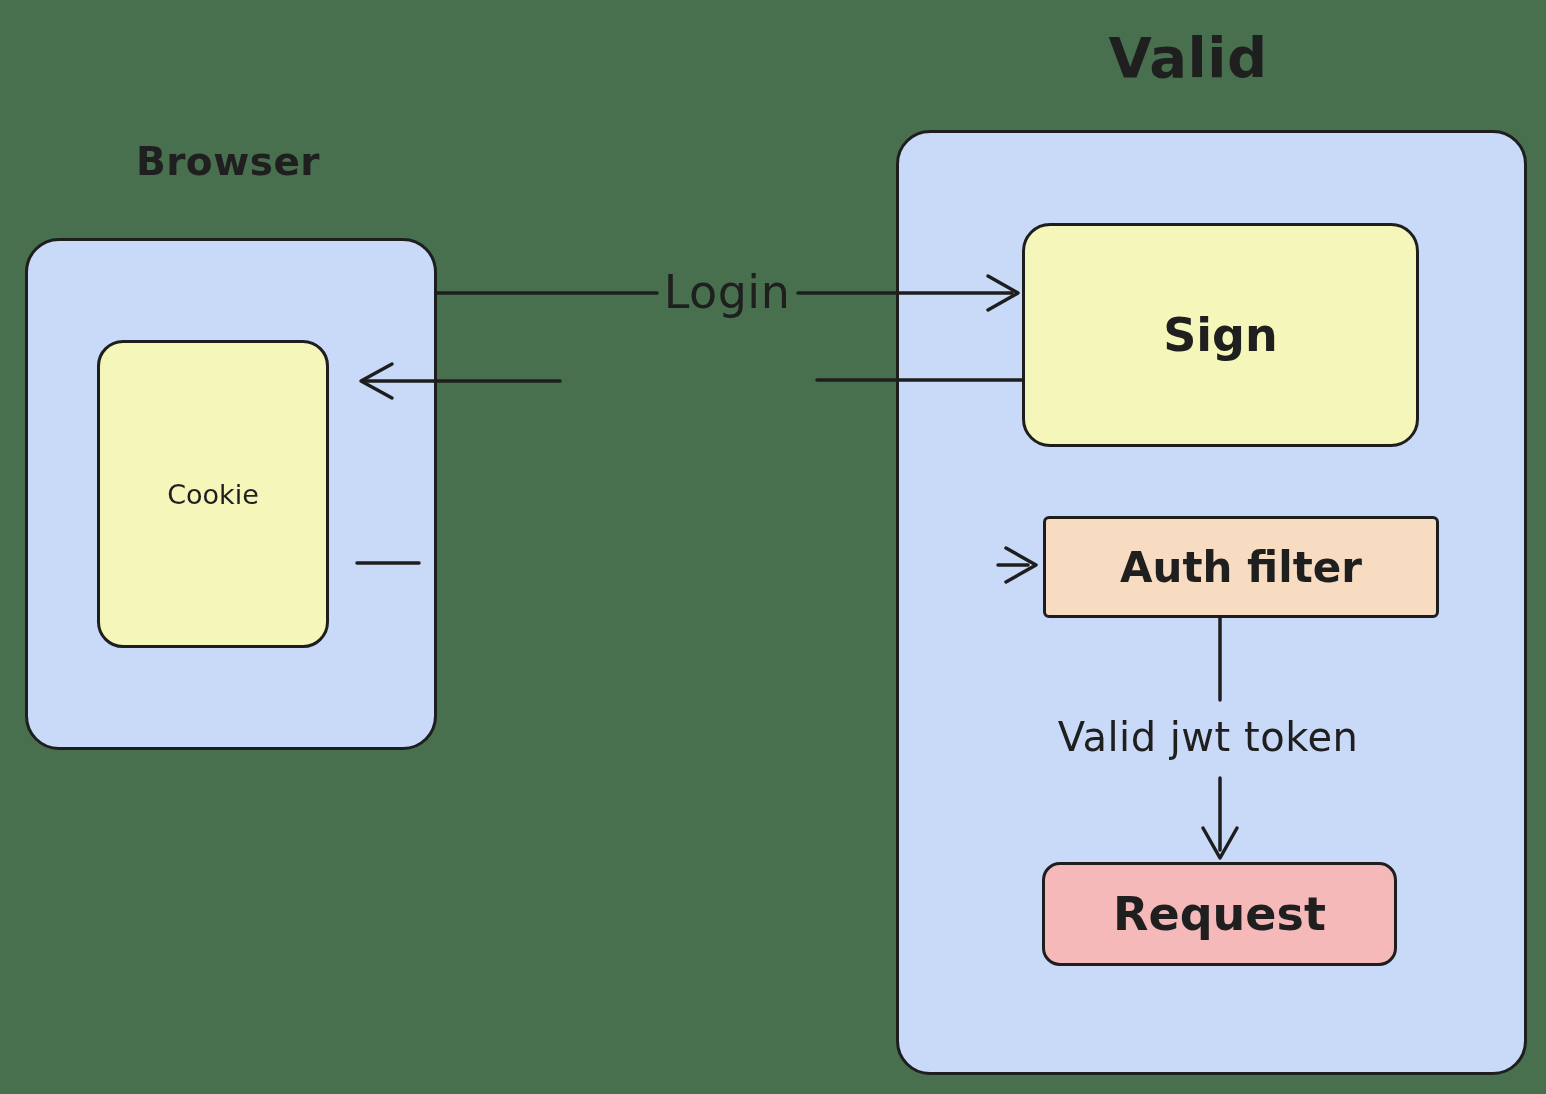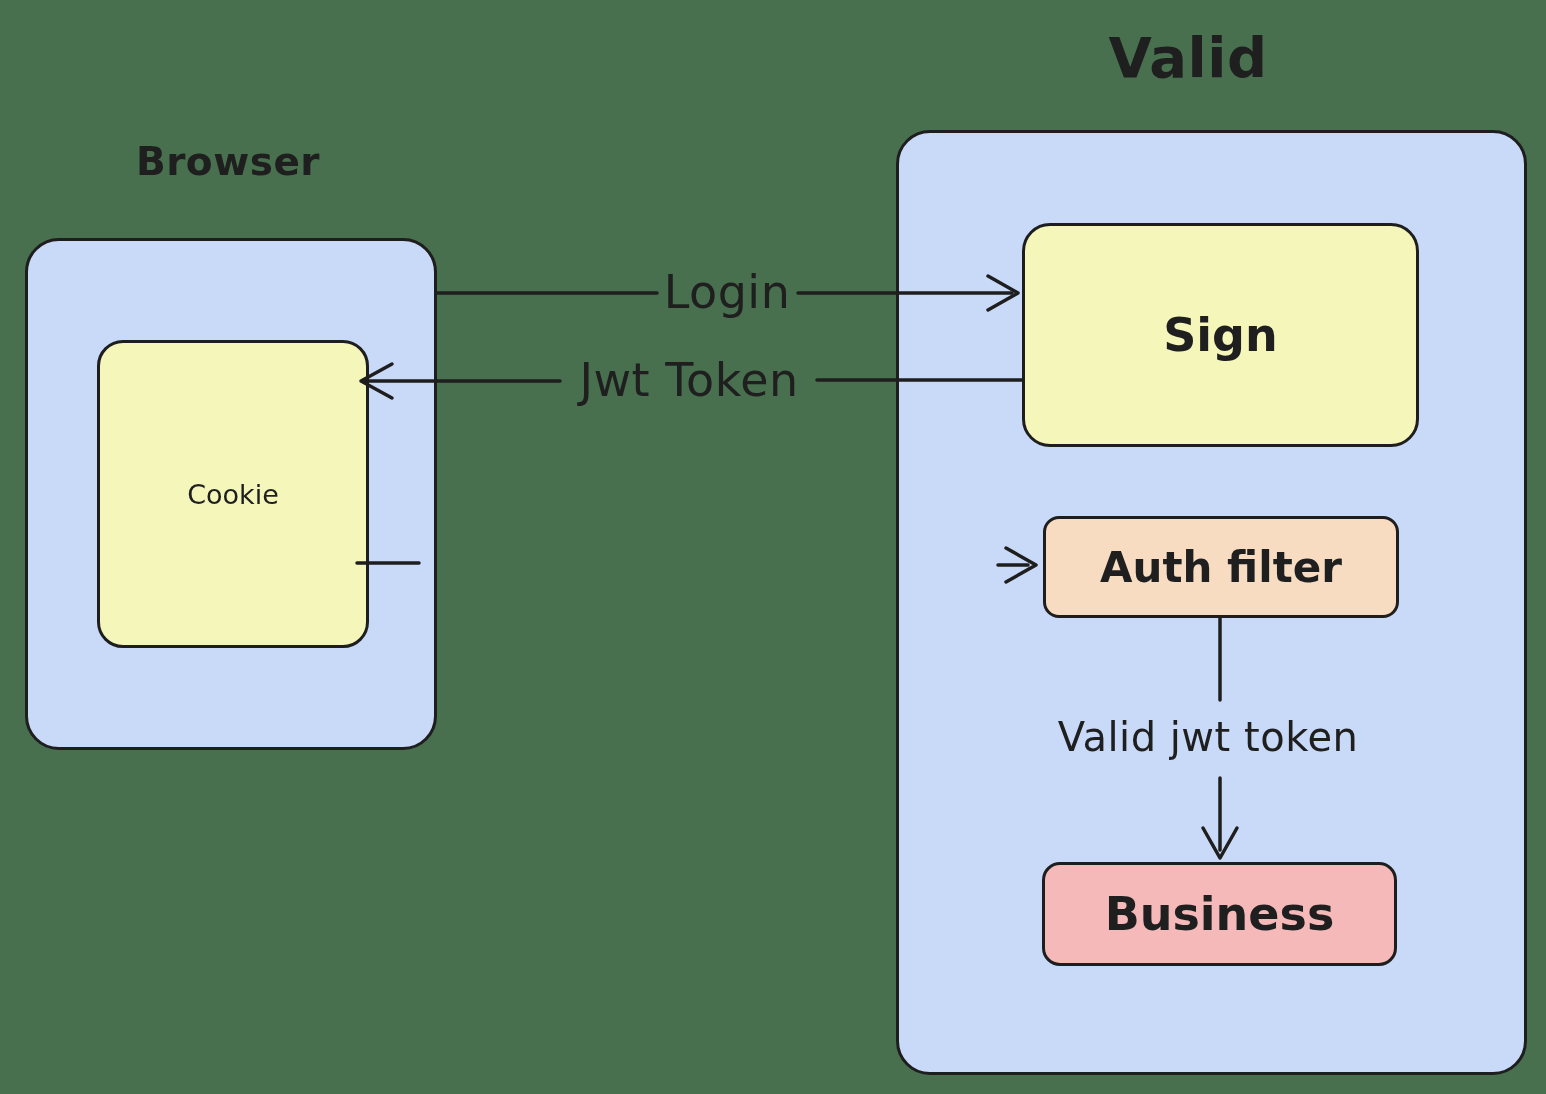--- a/index.html
+++ b/index.html
@@ -39,35 +39,35 @@
     left: 25px; top: 238px; width: 412px; height: 512px;
     background: var(--container-fill, #C9DAF8);
     border-radius: 34px;
   }
   .server-box {
     left: 896px; top: 130px; width: 631px; height: 945px;
     background: var(--container-fill, #C9DAF8);
     border-radius: 34px;
   }
   .cookie-box {
-    left: 97px; top: 340px; width: 272px; height: 308px;
+    left: 97px; top: 340px; width: 232px; height: 308px;
     background: var(--node-yellow, #F5F6BA);
     border-radius: 26px; border-width: 3px;
   }
   .cookie-box span { font-size: 27px; font-weight: 500; }
   .sign-box {
     left: 1022px; top: 223px; width: 397px; height: 224px;
     background: var(--node-yellow, #F5F6BA);
     border-radius: 28px; border-width: 3px;
   }
   .sign-box span { font-size: 46px; }
   .auth-box {
-    left: 1043px; top: 516px; width: 356px; height: 102px;
+    left: 1043px; top: 516px; width: 396px; height: 102px;
     background: var(--node-peach, #F8DCC2);
-    border-radius: 16px; border-width: 3px;
+    border-radius: 6px; border-width: 3px;
   }
   .auth-box span { font-size: 42px; }
   .business-box {
     left: 1042px; top: 862px; width: 355px; height: 104px;
     background: var(--node-pink, #F6B9B9);
     border-radius: 18px; border-width: 3px;
   }
   .business-box span { font-size: 46px; }
 
   .arrows {
@@ -114,21 +114,21 @@
 
   <div class="box sign-box">
     <span>Sign</span>
   </div>
 
   <div class="box auth-box">
     <span>Auth filter</span>
   </div>
 
   <div class="box business-box">
-    <span>Business</span>
+    <span>Request</span>
   </div>
 
   <svg class="arrows" viewBox="0 0 1546 1094" xmlns="http://www.w3.org/2000/svg">
     <g>
       <path d="M437 293 H657"></path>
       <path d="M798 293 H1012"></path>
       <path d="M988 276 L1018 293 L988 310"></path>
     </g>
     <g>
       <path d="M392 364 L361 381 L392 398"></path>
@@ -141,16 +141,15 @@
       <path d="M1006 548 L1036 565 L1006 582"></path>
     </g>
     <g>
       <path d="M1220 618 V700"></path>
       <path d="M1220 778 V850"></path>
       <path d="M1203 828 L1220 858 L1237 828"></path>
     </g>
   </svg>
 
   <div class="edge-label login-label">Login</div>
-  <div class="edge-label jwt-label">Jwt Token</div>
   <div class="edge-label valid-label">Valid jwt token</div>
 
 </div>
 
 </body></html>

